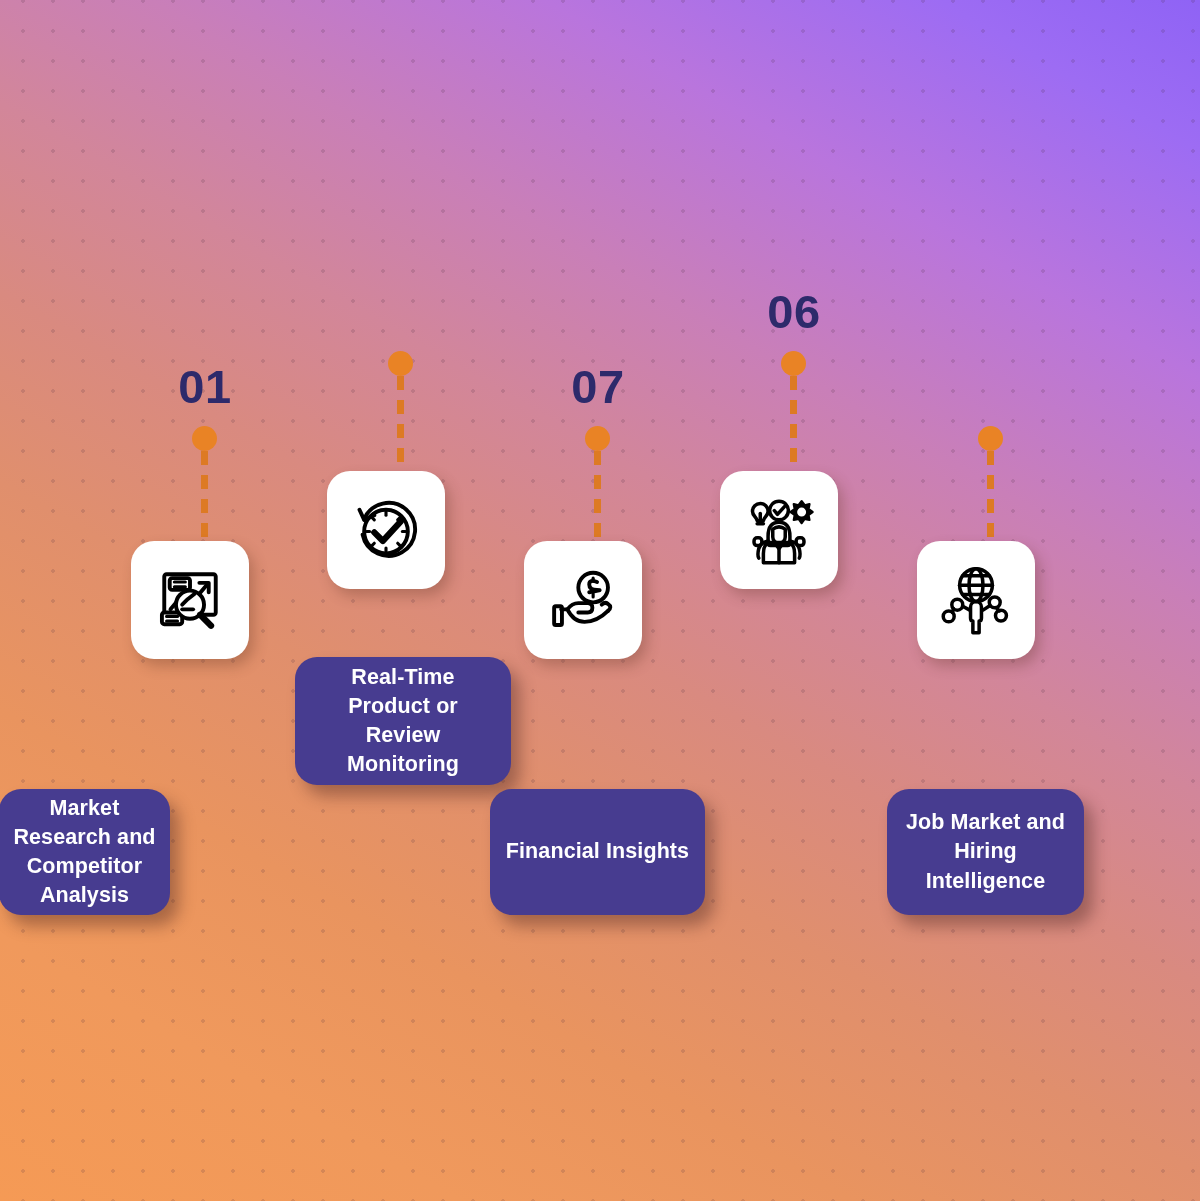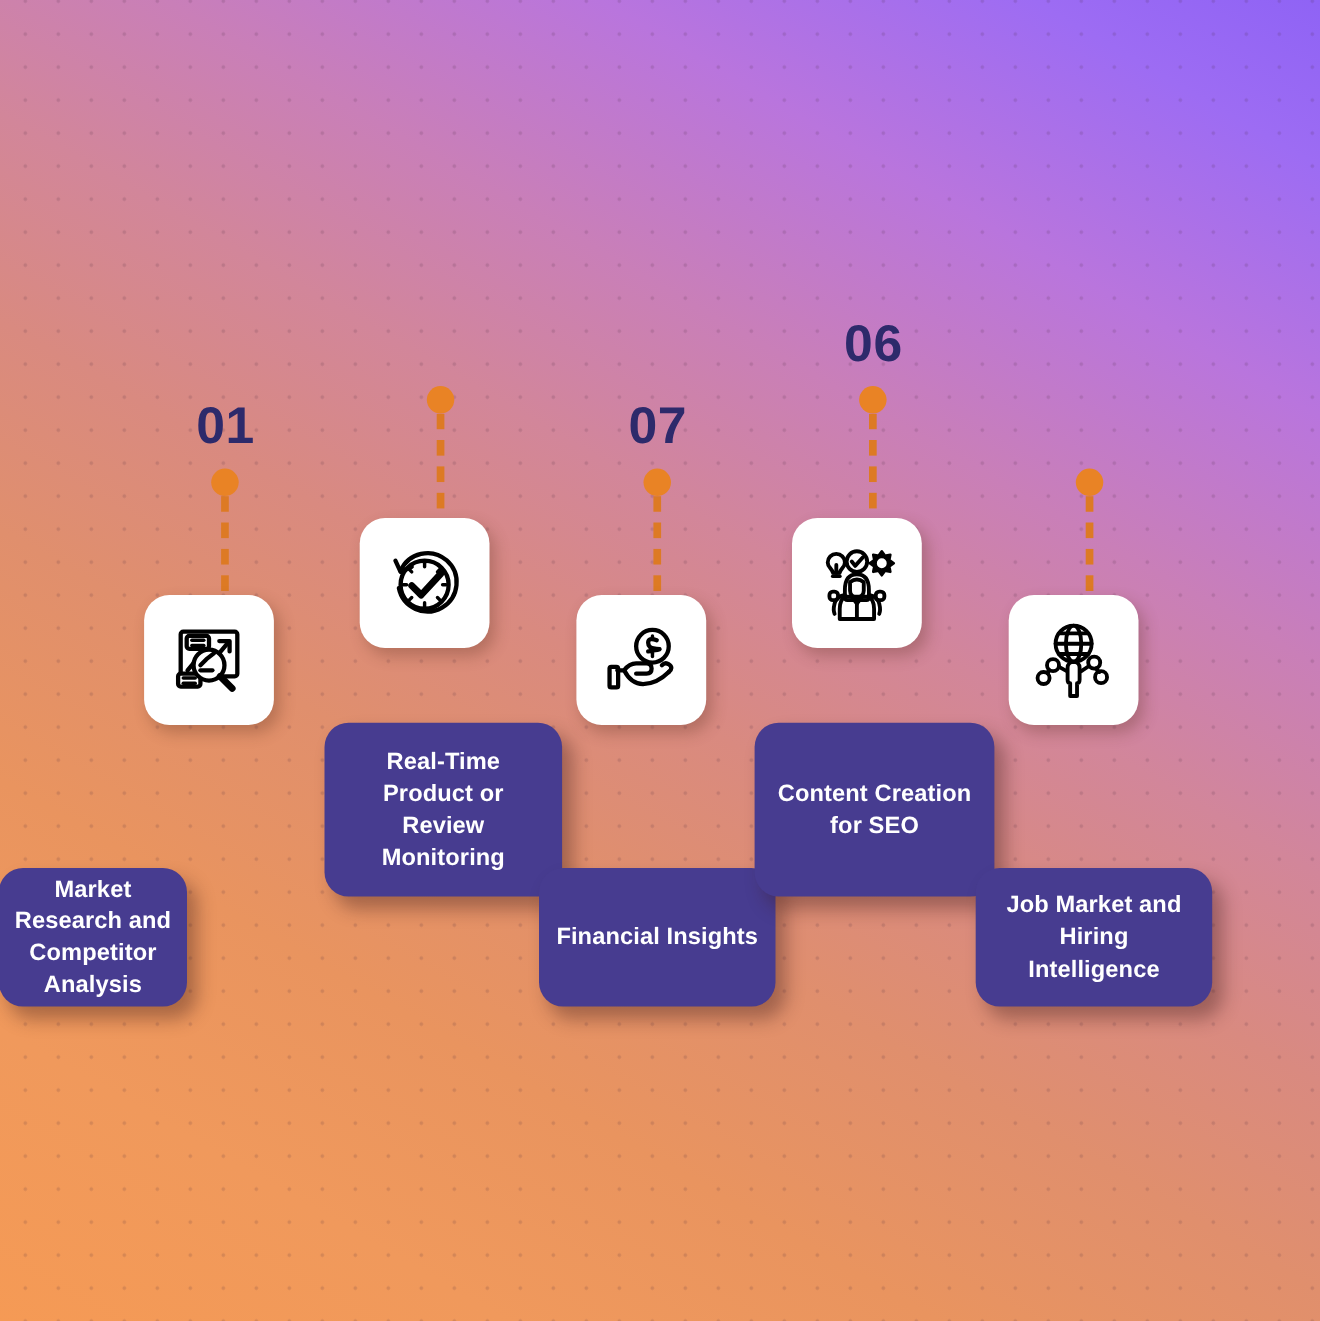--- a/index.html
+++ b/index.html
@@ -131,35 +131,35 @@
   .step.low  .step-number    { top: 363px; }
   .step.low  .connector-dot  { top: 426px; }
   .step.low  .connector-line { top: 451px; height: 95px; }
   .step.low  .icon-card      { top: 541px; }
   .step.low  .label-card     { top: 789px; height: 126px; }
 
   .step.high .step-number    { top: 288px; }
   .step.high .connector-dot  { top: 351px; }
   .step.high .connector-line { top: 376px; height: 96px; }
   .step.high .icon-card      { top: 471px; }
-  .step.high .label-card     { top: 657px; height: 158px; }
+  .step.high .label-card     { top: 657px; height: 128px; }
 
   
   #step-1 { left: 75px; }
   #step-2 { left: 271px; }
   #step-3 { left: 468px; }
   #step-4 { left: 664px; }
   #step-5 { left: 861px; }
 
   
   #step-1 .label-card { left: -76px; width: 171px; }
   #step-2 .label-card { left:  24px; width: 216px; }
   #step-3 .label-card { left:  22px; width: 215px; }
   #step-4 .label-card { left:  22px; width: 218px; }
-  #step-5 .label-card { left:  26px; width: 215px; }
+  #step-5 .label-card { left:  26px; width: 197px; }
 </style>
 </head>
 <body>
 
 <div id="infographic">
 
   <div id="dot-grid"></div>
 
   <div class="step low" id="step-1">
     <div class="step-number">01</div>
@@ -264,23 +264,20 @@
           <path d="M64 64 q10 2 12 10 t0 12"></path>
           <rect x="18" y="60" width="10" height="10" rx="4"></rect>
           <rect x="72" y="60" width="10" height="10" rx="4"></rect>
 
           <path d="M36 66 q-6 4 -6 14 v12 h40 v-12 q0 -10 -6 -14 z"></path>
           <polyline points="44,66 50,74 56,66"></polyline>
           <line x1="50" y1="74" x2="50" y2="92"></line>
         </svg>
       </span>
     </div>
-    <div class="label-card">
-      <div class="label-text">Content Creation for SEO</div>
-    </div>
   </div>
 
   <div class="step low" id="step-5">
     <div class="connector-dot"></div>
     <div class="connector-line"></div>
     <div class="icon-card">
       <span>
         <svg viewBox="0 0 100 100" fill="none" stroke="#000" stroke-width="4.5" stroke-linecap="round" stroke-linejoin="round">
 
           <circle cx="50" cy="31" r="21"></circle>

